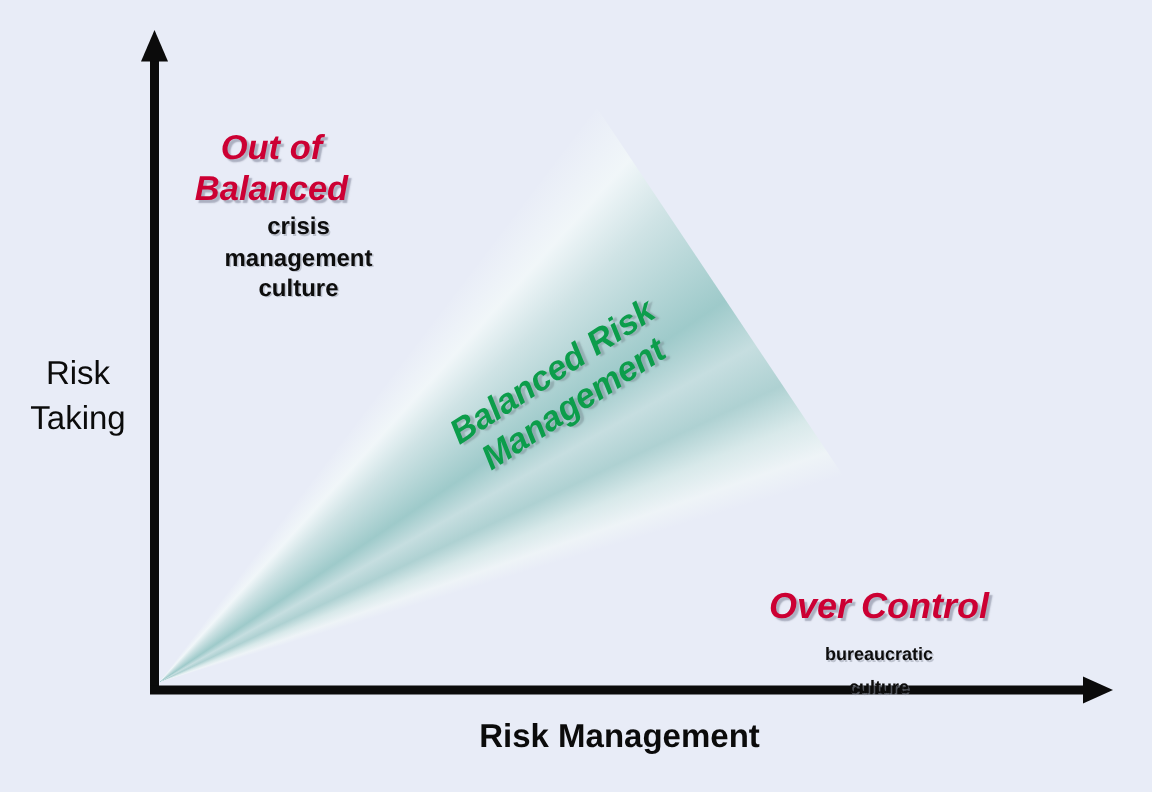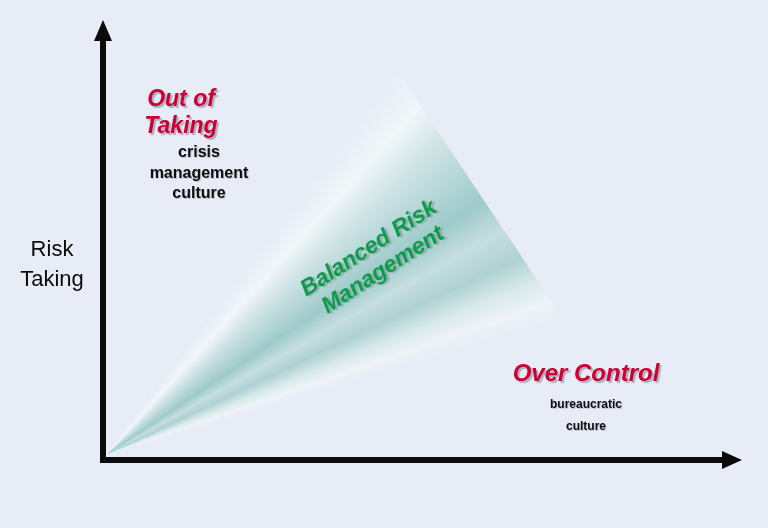--- a/index.html
+++ b/index.html
@@ -55,21 +55,21 @@
     text-shadow:2px 2px 1px rgba(130,135,155,0.6);
   }
   .zone-sub{
     font-weight:bold;color:#0d0d0d;
     text-shadow:1px 1px 0 rgba(150,155,170,0.5);
   }
   .out-of-control{left:106px;top:85px;width:150px;}
   .out-of-control .zone-title{font-size:23px;line-height:26.5px;}
   .out-of-control .zone-sub{font-size:16px;line-height:20.5px;margin-top:4px;margin-left:36px;}
   .over-control{left:498px;top:360px;width:176px;}
-  .over-control .zone-title{font-size:24px;line-height:26px;}
+  .over-control .zone-title{font-size:24px;line-height:26px;margin-top:32px;}
   .over-control .zone-sub{font-size:12px;line-height:21.5px;margin-top:8px;}
   .balanced-label{
     position:absolute;left:375px;top:258px;
     transform:translate(-50%,-50%) rotate(-33deg);
     font-size:23px;line-height:26px;font-weight:bold;font-style:italic;
     color:var(--green);text-align:center;
     text-shadow:2px 2px 1px rgba(120,140,145,0.5);
   }
 </style>
 </head>
@@ -80,24 +80,25 @@
   <div class="cone"></div>
 
   <div class="y-shaft"></div>
   <div class="y-head"></div>
   <div class="x-shaft"></div>
   <div class="x-head"></div>
 
   <div class="y-label pre">Risk
 Taking</div>
 
+  <div class="x-label">Risk Management</div>
 
   <div class="zone out-of-control">
     <div class="zone-title pre">Out of
-Taking</div>
+Balanced</div>
     <div class="zone-sub pre">crisis
 management
 culture</div>
   </div>
 
   <div class="balanced-label pre">Balanced Risk
 Management</div>
 
   <div class="zone over-control">
     <div class="zone-title">Over Control</div>

